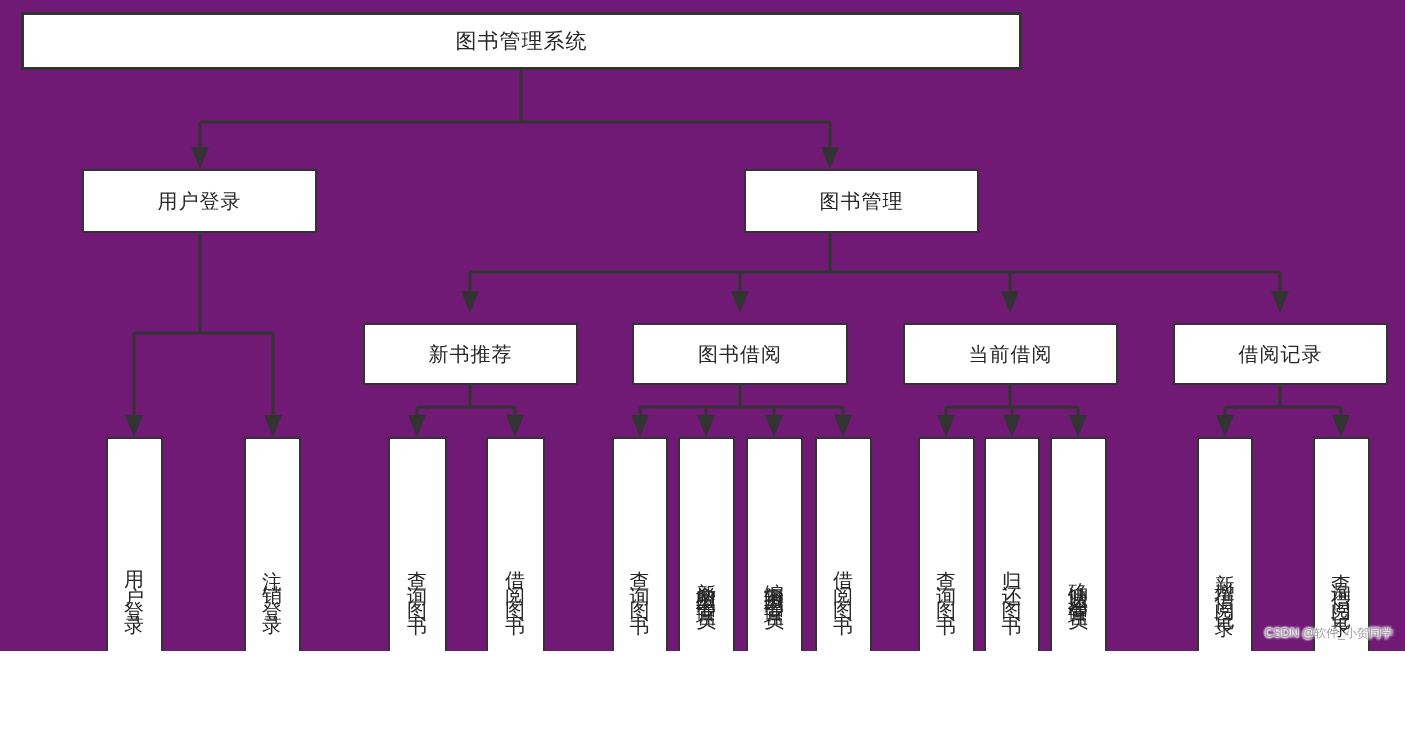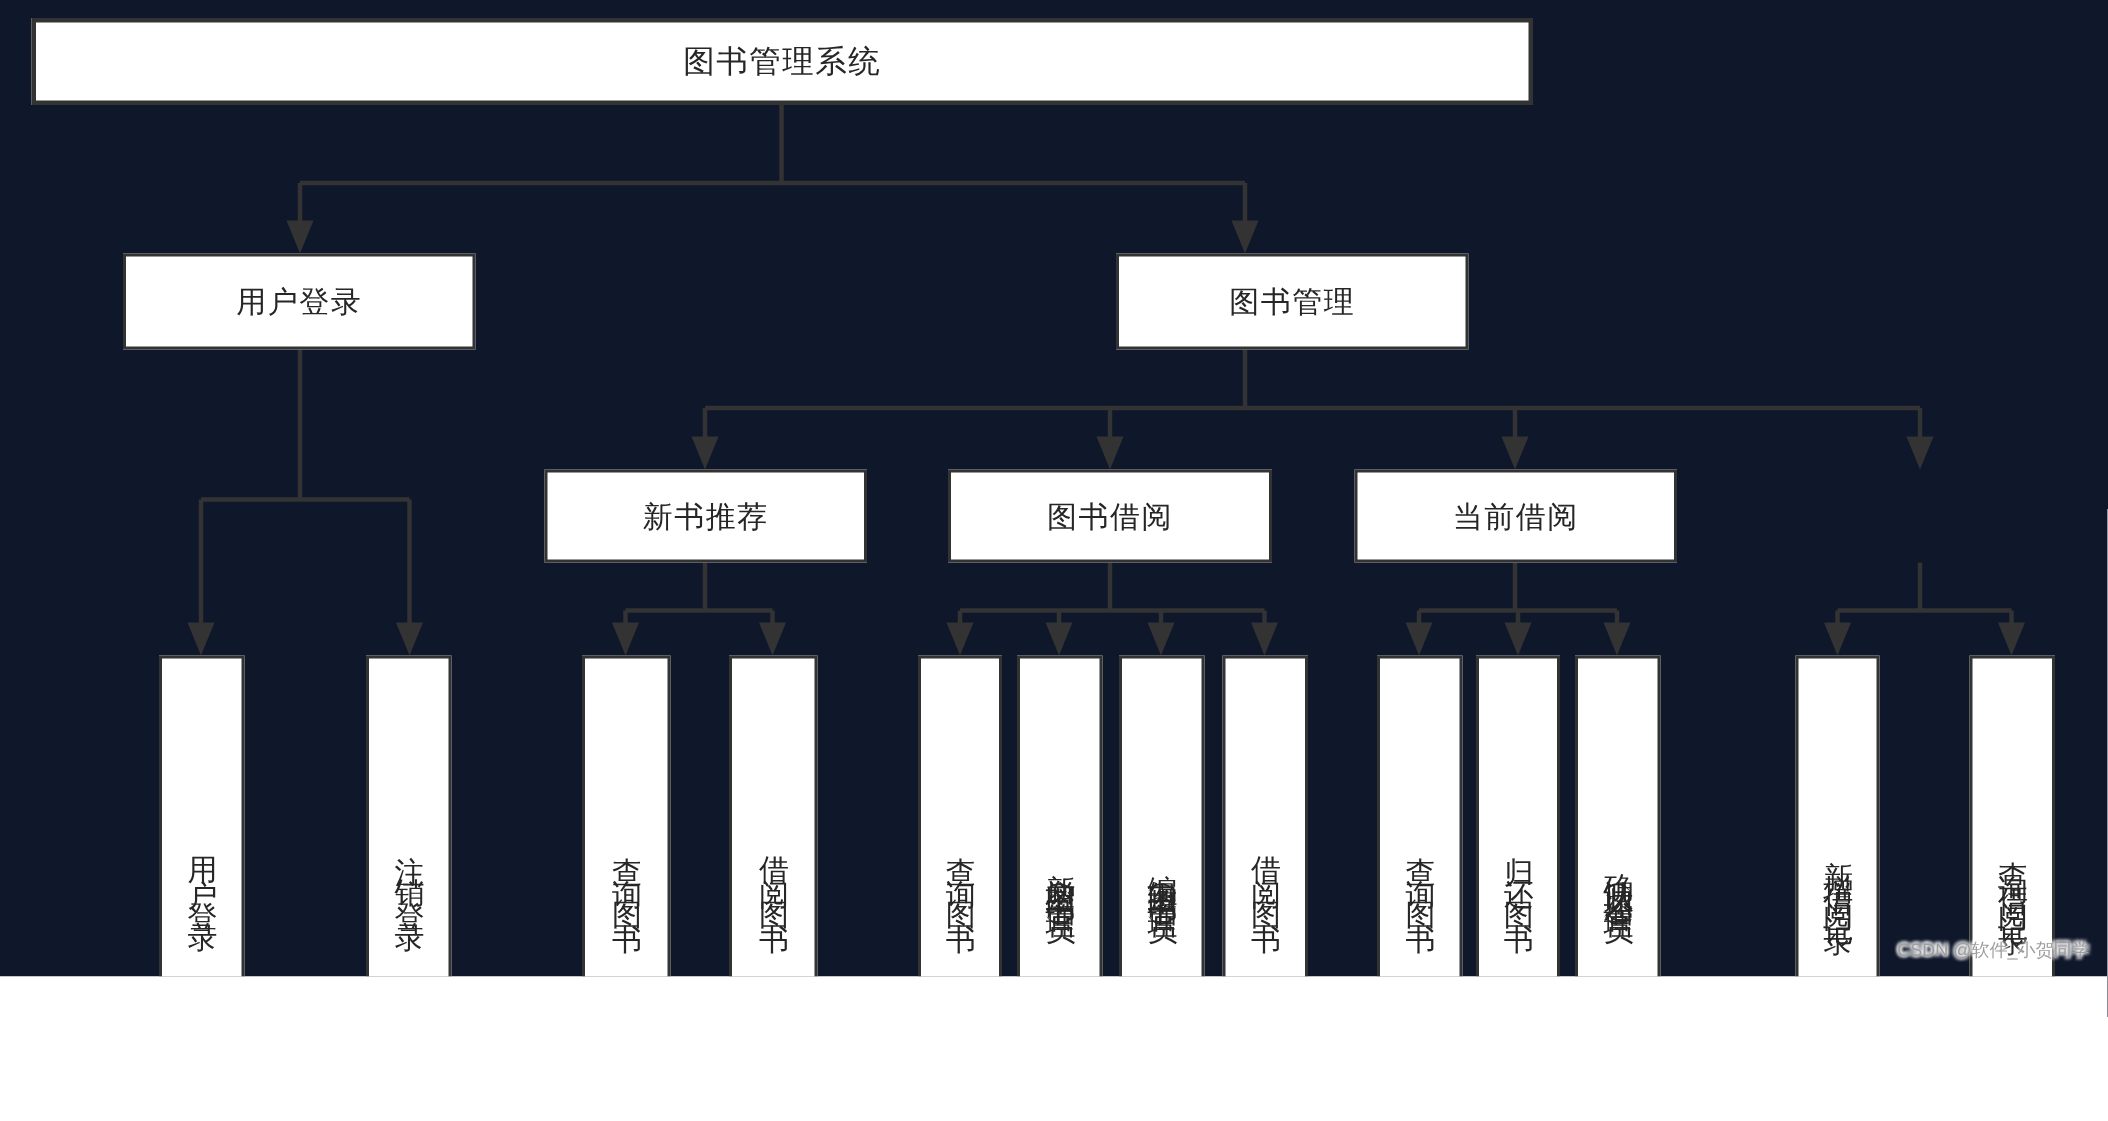--- a/index.html
+++ b/index.html
@@ -1,33 +1,33 @@
 <!DOCTYPE html>
 <html><head>
 <meta charset="utf-8">
 <style>
   html,body { margin:0; padding:0; background:#ffffff; }
   .stage {
-    position:relative; width:1405px; height:651px; background:#0f172a;
+    position:relative; width:1405px; height:651px; background:#701a75;
     font-family:"Liberation Sans","DejaVu Sans",sans-serif; color:#262626;
     overflow:hidden;
   }
   .wires { position:absolute; left:0; top:0; width:1405px; height:747px; pointer-events:none; }
   .box {
     position:absolute; box-sizing:border-box;
     border:2.5px solid #333333; background:#ffffff;
     display:flex; align-items:center; justify-content:center;
     text-align:center;
   }
   .root  { left:21px;  top:12px;  width:1001px; height:58px; border-width:3px; }
   .root .lbl { font-size:21px; letter-spacing:1px; }
   .lv2 { top:169px; height:64px; width:235px; }
   .lv2-a { left:82px; }
   .lv2-b { left:744px; }
-  .lv3 { top:313px; height:62px; width:215px; }
+  .lv3 { top:323px; height:62px; width:215px; }
   .lv3-a { left:363px; }
   .lv3-b { left:632px; width:216px; }
   .lv3-c { left:903px;font-family:Liberation Mono, monospace; }
   .lv3-d { left:1173px; }
   .lbl { font-size:20px; letter-spacing:1px; }
   .leaf { top:437px; height:296px; width:57px; }
   .vtxt { writing-mode:vertical-rl; text-orientation:mixed; font-size:20px; line-height:1; }
   .sp4 { letter-spacing:15px; }
   .sp6 { letter-spacing:9px; }
   .sp9 { letter-spacing:4px; }
@@ -113,20 +113,23 @@
 
   <div class="box lv3 lv3-a">
     <span class="lbl">新书推荐</span>
   </div>
   <div class="box lv3 lv3-b">
     <span class="lbl">图书借阅</span>
   </div>
   <div class="box lv3 lv3-c">
     <span class="lbl">当前借阅</span>
   </div>
+  <div class="box lv3 lv3-d">
+    <span class="lbl">借阅记录</span>
+  </div>
 
   <div class="box leaf lf1">
     <span class="vtxt sp4">用户登录</span>
   </div>
   <div class="box leaf lf2">
     <span class="vtxt sp4">注销登录</span>
   </div>
 
   <div class="box leaf lf3">
     <span class="vtxt sp4">查询图书</span>

